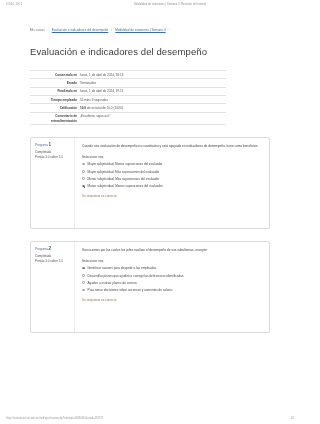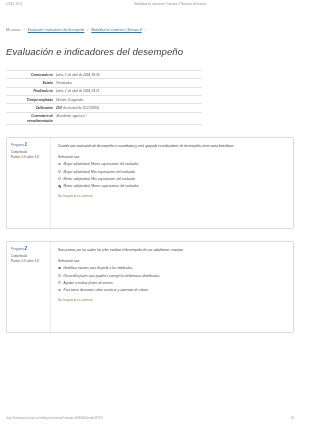--- a/index.html
+++ b/index.html
@@ -25,23 +25,22 @@
     font-size: 2.6px;
     color: #8a8a8a;
     letter-spacing: 0.1px;
   }
   .print-header .ph-right {
     margin-right: 88px;
   }
 
   
   .page {
-    padding: 0 6px;
-    box-sizing: border-box;
-    font-style: italic;
+    padding: 0 30px;
+    box-sizing: border-box;
   }
 
   
   .breadcrumb {
     display: flex;
     align-items: center;
     flex-wrap: nowrap;
     margin-top: 22px;
     font-size: 3px;
     color: #5b5b5b;

